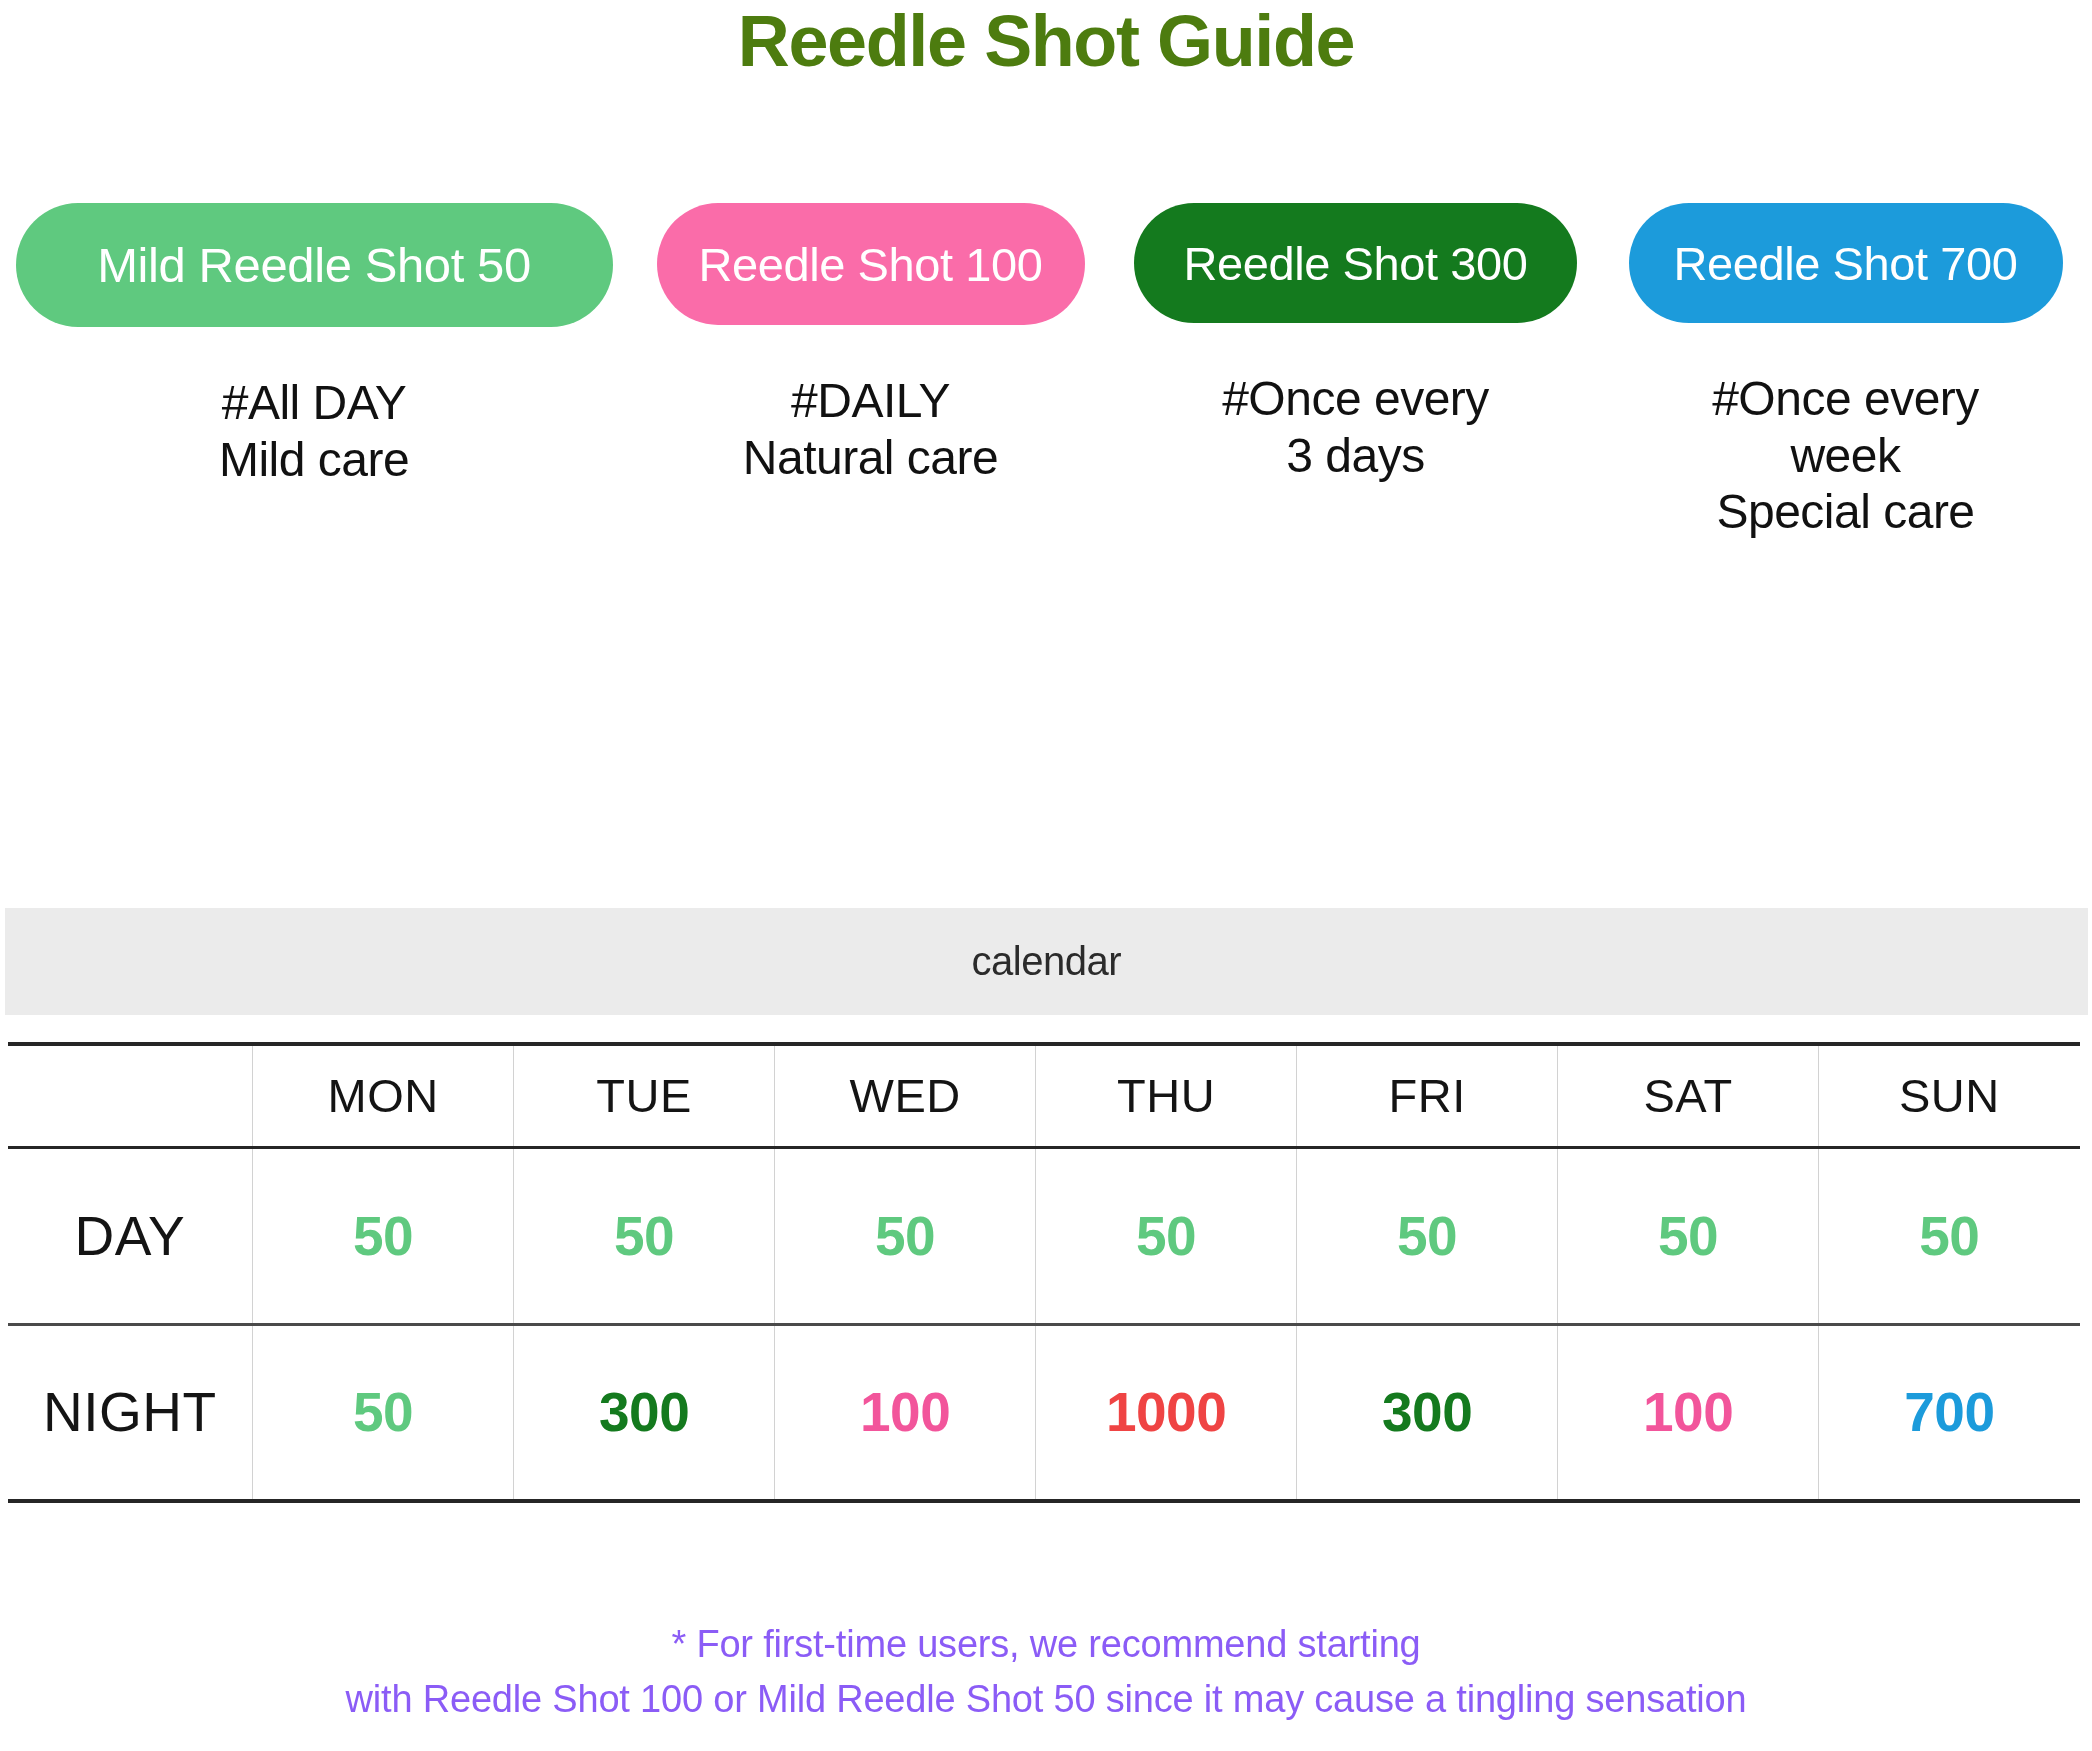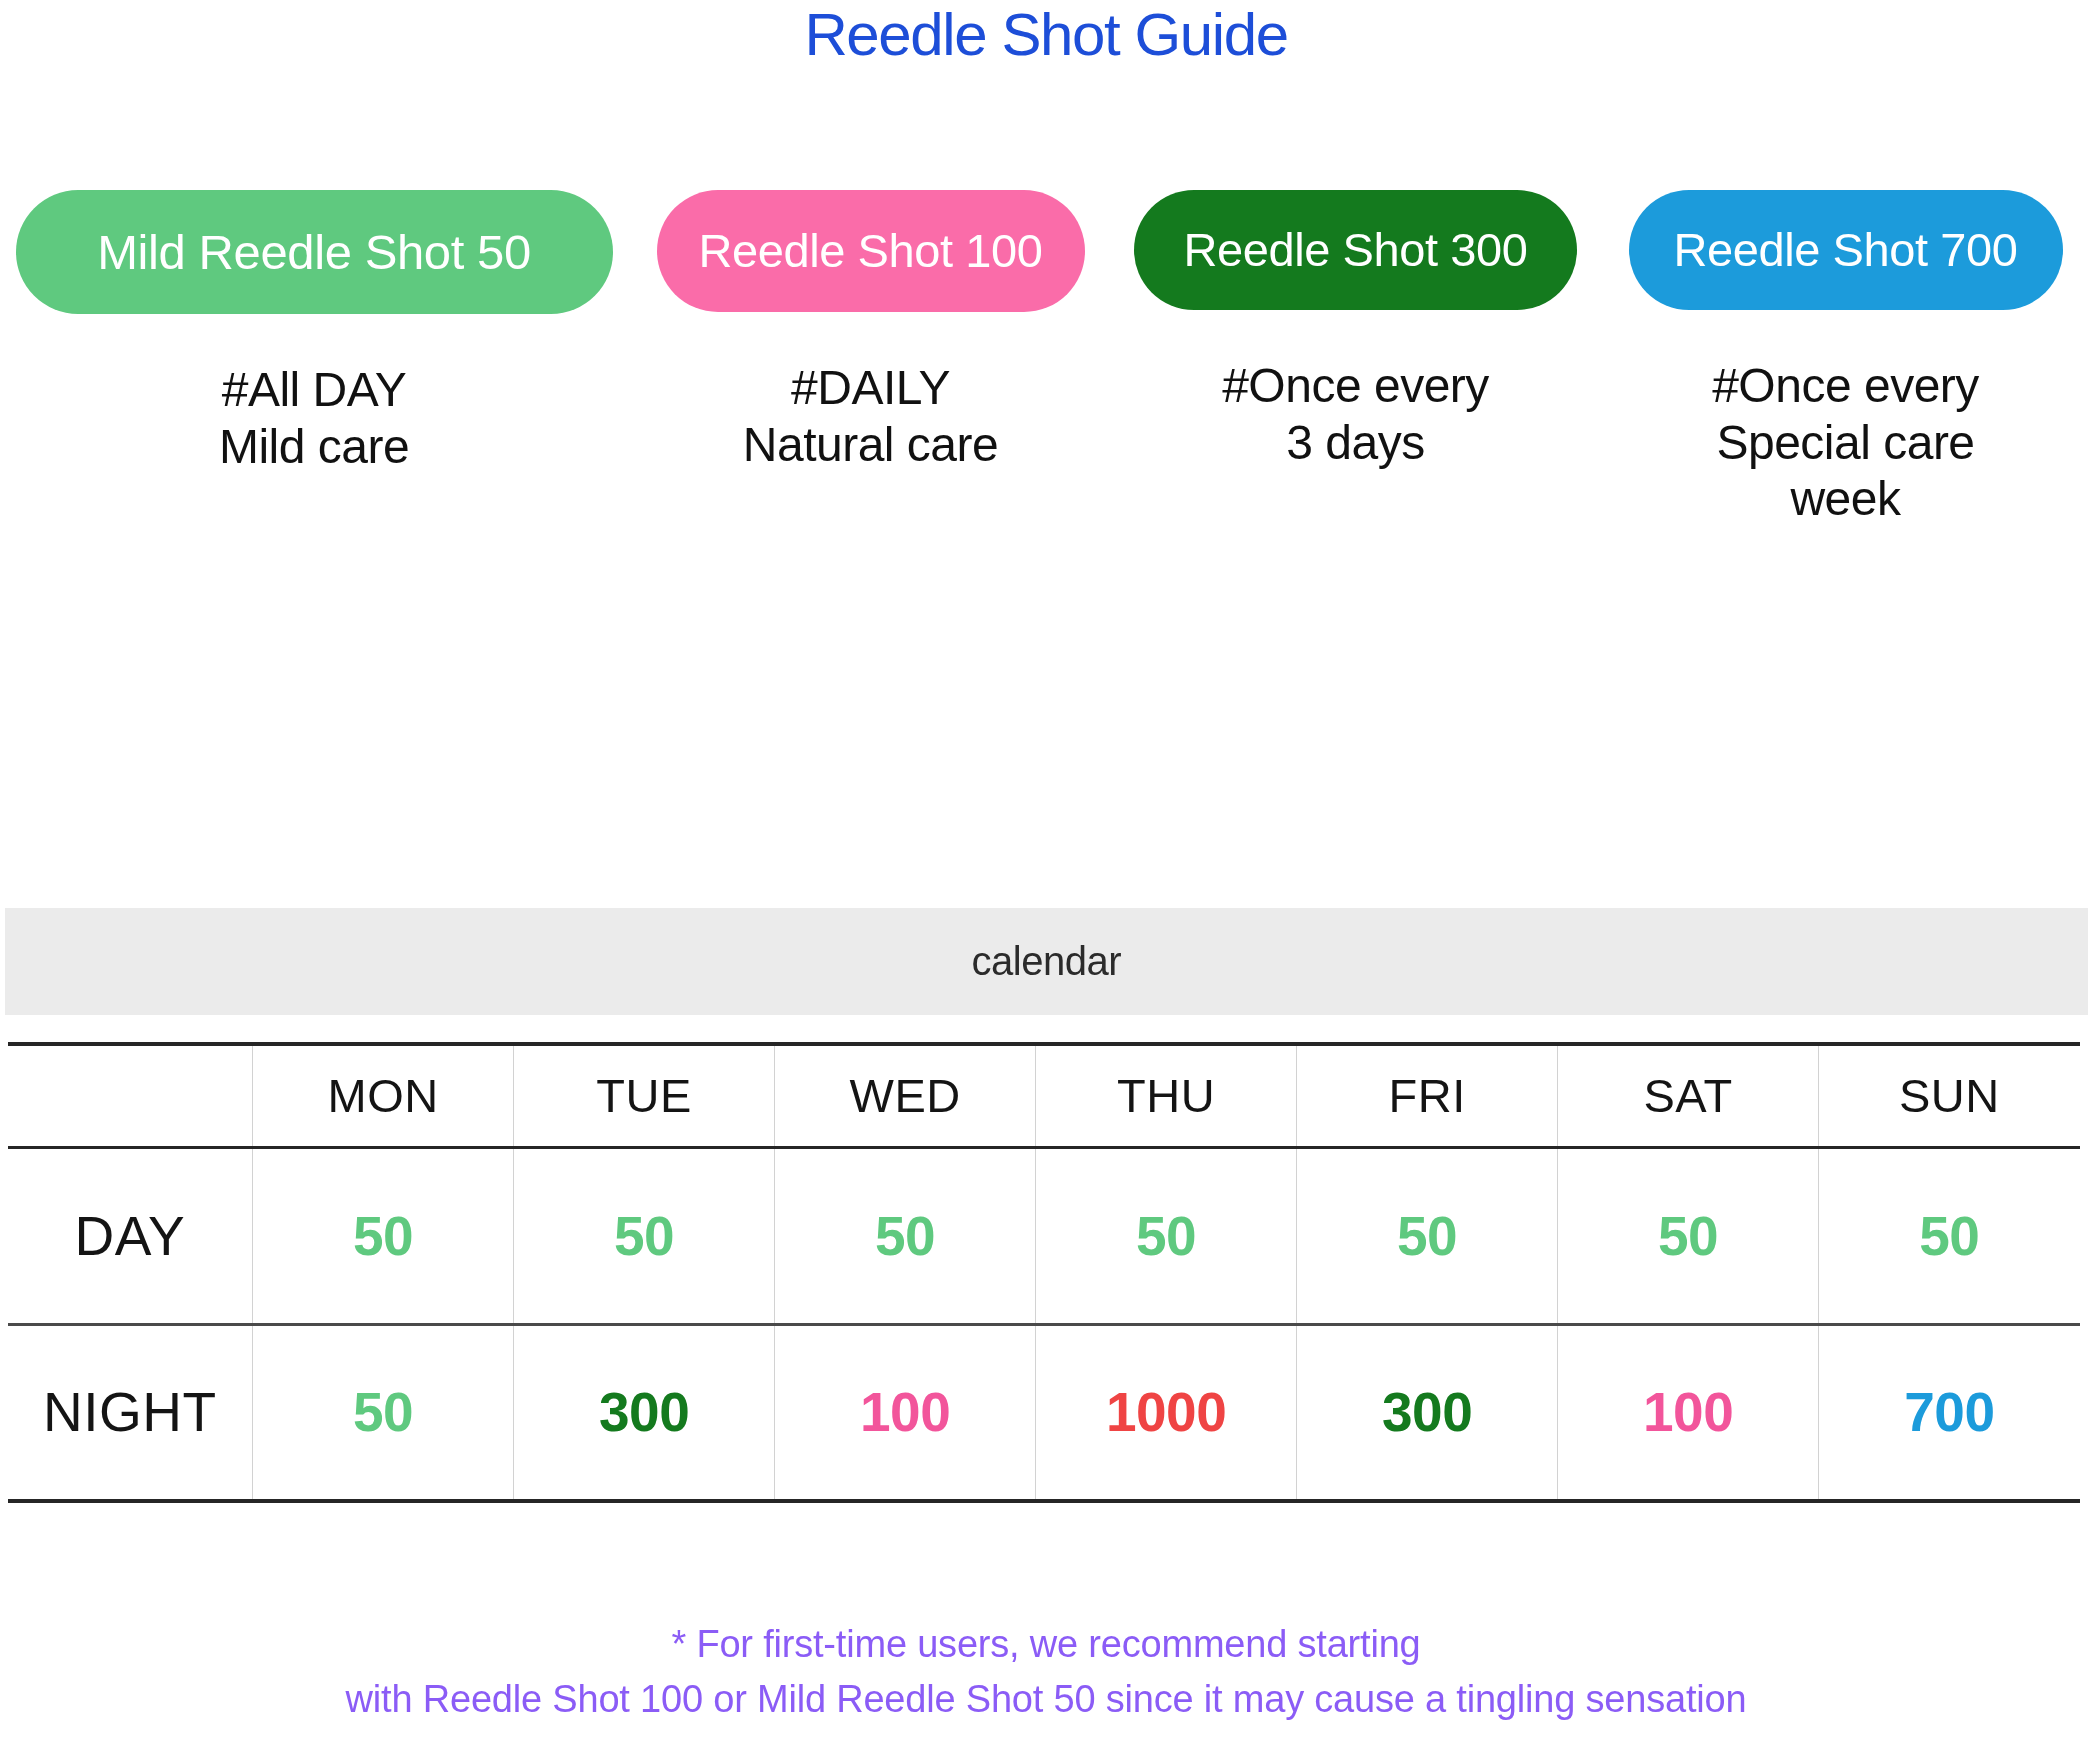--- a/index.html
+++ b/index.html
@@ -12,24 +12,24 @@
     height: 1752px;
     font-family: "Liberation Sans", sans-serif;
     color: #1a1a1a;
     overflow: hidden;
     position: relative;
   }
 
   
   .page-title {
     text-align: center;
-    font-size: 60px;
-    font-weight: 400;
+    font-size: 72px;
+    font-weight: 700;
     letter-spacing: -1.4px;
-    color: #1d4ed8;
+    color: #4d7c0f;
     margin: 0;
     padding-top: 1.9px;
     line-height: 1.1;
   }
 
   
   .products {
     display: flex;
     width: 2092px;
     margin-top: 122px;
@@ -195,22 +195,22 @@
       <div>3 days</div>
     </div>
   </div>
 
   <div class="product product-col-3">
     <div class="pill pill-3" style="background: rgb(28, 155, 219);">
       <span>Reedle Shot 700</span>
     </div>
     <div class="product-caption">
       <div>#Once every</div>
+      <div>week</div>
       <div>Special care</div>
-      <div>week</div>
     </div>
   </div>
 
 </div>
 
 <div class="calendar-band">
   <span class="calendar-band-title">calendar</span>
 </div>
 
 <table class="cal-table">

